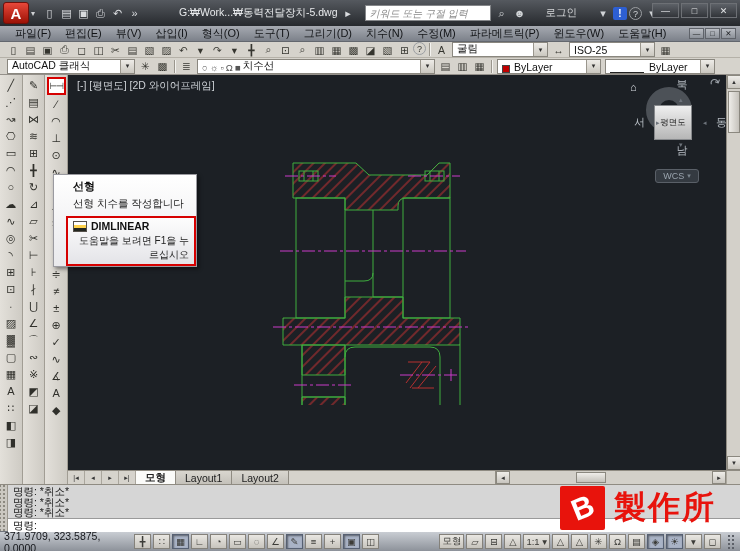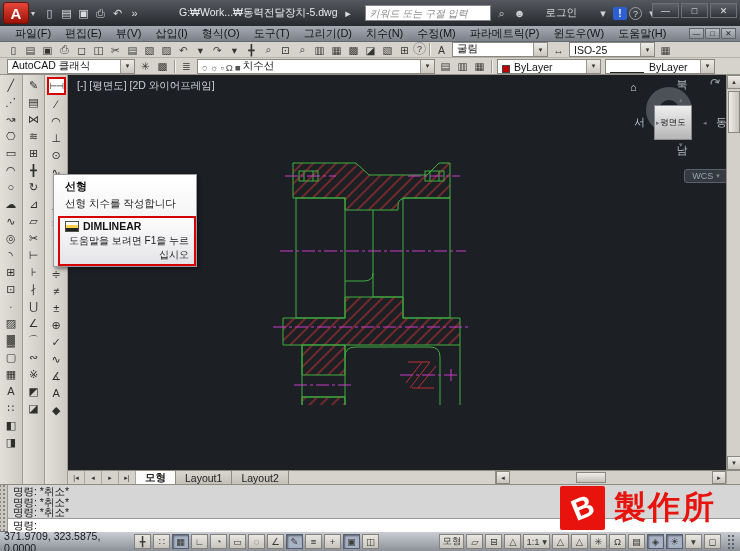--- a/index.html
+++ b/index.html
@@ -75,21 +75,21 @@
   .vc-face{position:absolute;left:26px;top:26px;width:38px;height:35px;background:linear-gradient(#efefef,#b6b6b6);
            border:1px solid #87898c;display:flex;align-items:center;justify-content:center;font-size:8.5px;color:#222;}
   .vc-n{position:absolute;left:44px;top:-2px;width:20px;text-align:center;font-size:11px;}
   .vc-s{position:absolute;left:44px;top:64px;width:20px;text-align:center;font-size:11px;}
   .vc-w{position:absolute;left:6px;top:36px;font-size:11px;}
   .vc-e{position:absolute;left:88px;top:36px;font-size:11px;}
   .vc-home{position:absolute;left:2px;top:2px;font-size:11px;color:#cfd3d8;}
   .vc-orbit{position:absolute;left:82px;top:-4px;font-size:13px;color:#9aa0a7;transform:rotate(-25deg);}
   .vc-tri{position:absolute;font-size:7px;color:#6e747c;}
   .wcs{position:absolute;left:27px;top:90px;width:44px;height:14px;background:#343a41;border:1px solid #5a6068;
-       border-radius:3px;color:#9aa4ae;font-size:9px;display:flex;align-items:center;justify-content:center;gap:3px;margin-left:29px;}
+       border-radius:3px;color:#9aa4ae;font-size:9px;display:flex;align-items:center;justify-content:center;gap:3px;}
   .wcs::after{content:"▾";font-size:7px;color:#7d8790;}
 
   
   .vscroll{position:absolute;right:0;top:0;width:14px;height:395px;background:#d3d0c9;border-left:1px solid #928e85;z-index:7;}
   .sarr{width:14px;height:14px;background:linear-gradient(#efede9,#c9c6bf);border:1px solid #8b887f;
         display:flex;align-items:center;justify-content:center;font-size:6px;color:#333;}
   .vscroll .up{position:absolute;top:0;}
   .vscroll .down{position:absolute;bottom:0;}
   .vscroll .thumb{position:absolute;left:1px;top:16px;width:12px;height:42px;background:linear-gradient(90deg,#efede9,#c5c2bb);
                   border:1px solid #8b887f;}
@@ -102,21 +102,21 @@
        background:linear-gradient(#d9d6cf,#c4c1ba);}
   .tab.on{background:#fbfbf9;font-weight:bold;}
   .hscroll{margin-left:auto;width:231px;position:relative;background:#d3d0c9;border-left:1px solid #928e85;}
   .hscroll .left{position:absolute;left:0;top:0;height:13px;}
   .hscroll .right{position:absolute;right:0;top:0;height:13px;}
   .hscroll .thumb{position:absolute;left:80px;top:1px;width:30px;height:11px;background:linear-gradient(#efede9,#c5c2bb);border:1px solid #8b887f;}
   .corner{width:14px;background:#d3d0c9;border-left:1px solid #aaa69d;}
 
   
   .tooltip{position:absolute;left:53px;top:99px;width:144px;background:linear-gradient(#ffffff,#e9e9ec);
-           border:1px solid #9a9aa0;box-shadow:2px 2px 4px rgba(0,0,0,.45);z-index:30;padding:3px 0 0 4px;}
+           border:1px solid #9a9aa0;box-shadow:2px 2px 4px rgba(0,0,0,.45);z-index:30;padding:3px 0 0 12px;}
   .tt-title{font-weight:bold;font-size:11px;color:#111;padding:1px 7px;}
   .tt-desc{font-size:10.5px;color:#222;padding:2px 7px 5px;}
   .tt-red{border:2px solid var(--highlight-red,#d60000);background:linear-gradient(#fdfdfd,#e4e4e8);padding:2px 5px;text-align:right;}
   .tt-cmdrow{display:flex;align-items:center;gap:4px;}
   .tt-cmdicon{width:14px;height:11px;border:1px solid #55504a;flex:none;
               background:linear-gradient(#fff 0 3px,#ffd24a 3px 6px,#23261f 6px);}
   .tt-cmd{font-weight:bold;font-size:10.5px;color:#111;}
   .tt-help{font-size:10px;color:#222;margin-top:2px;}
 
   

